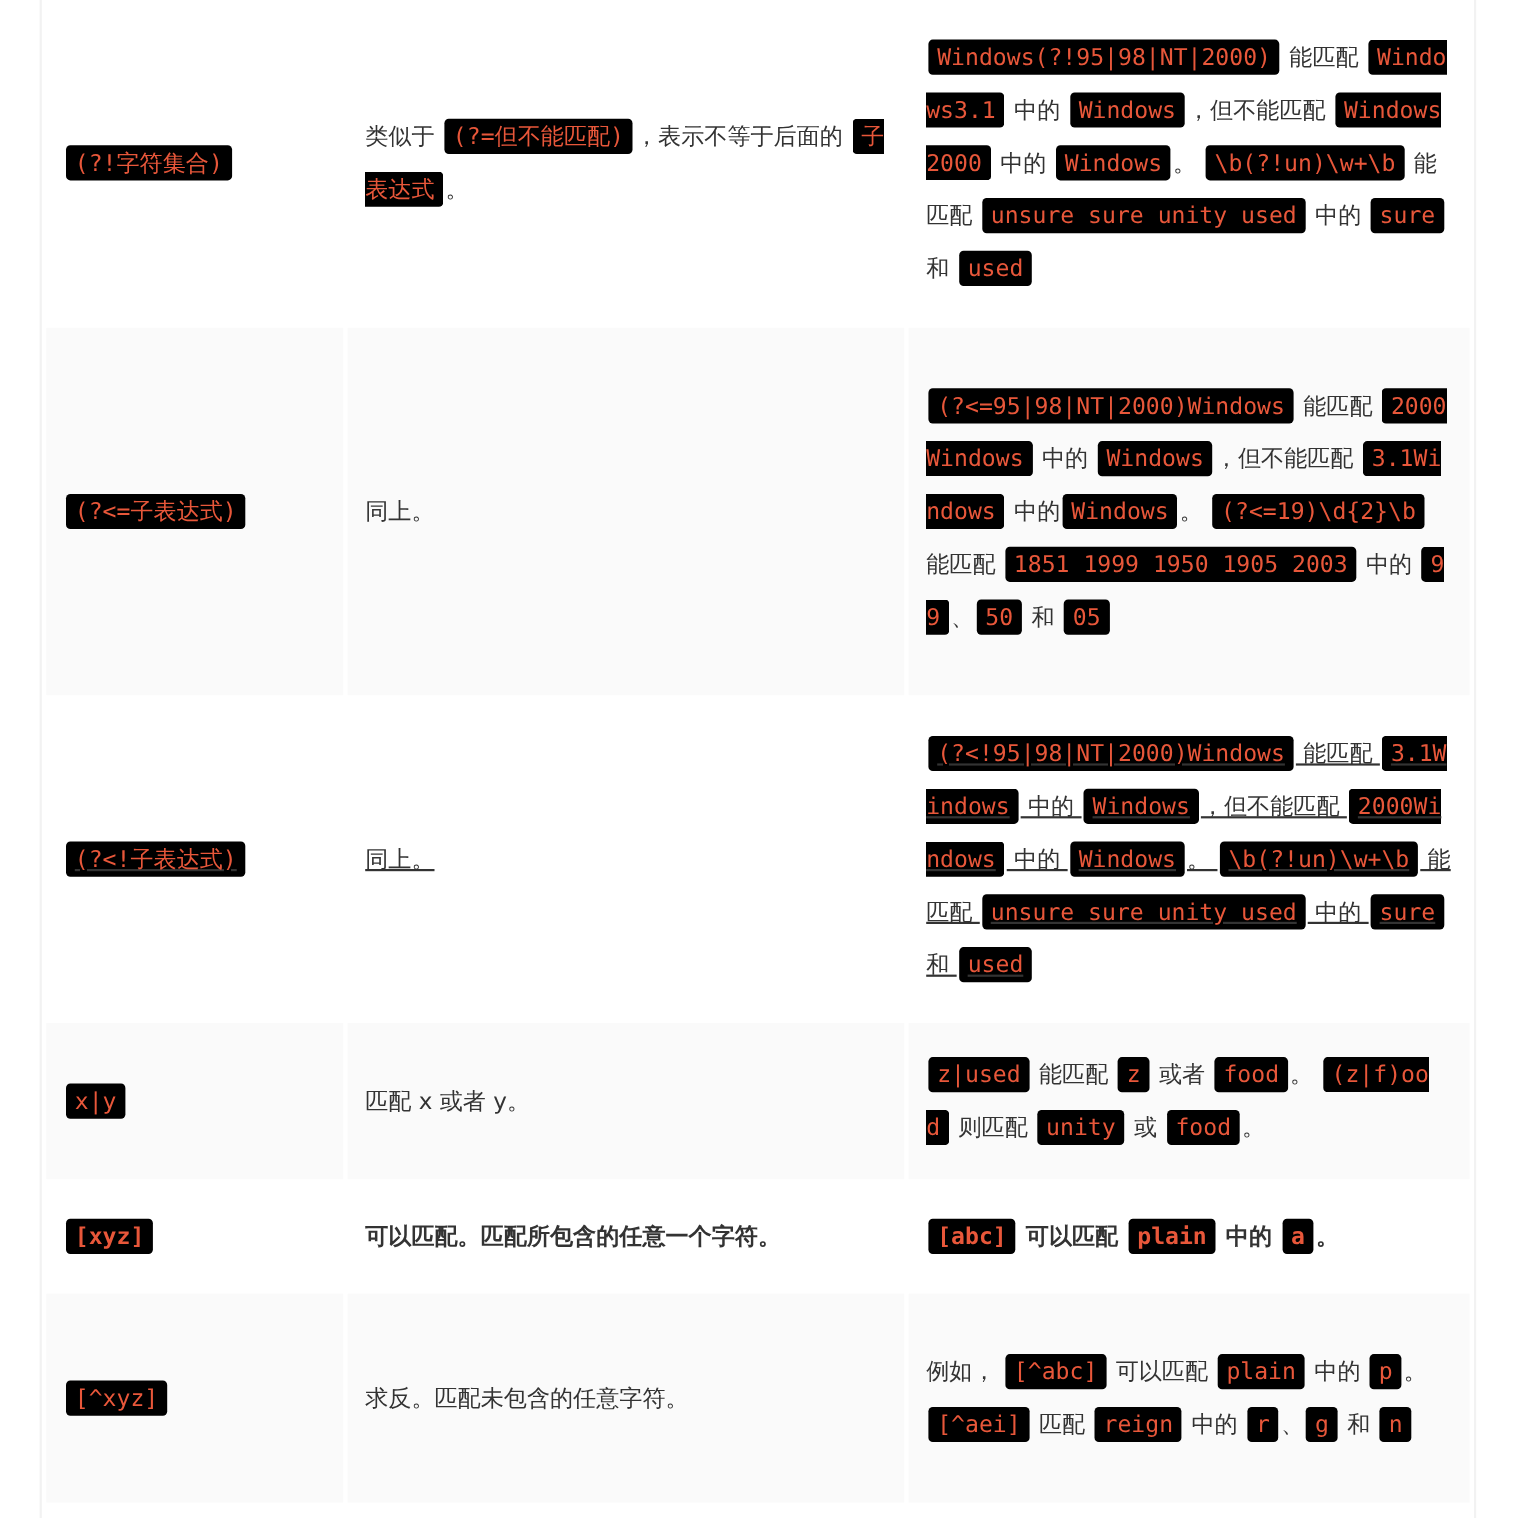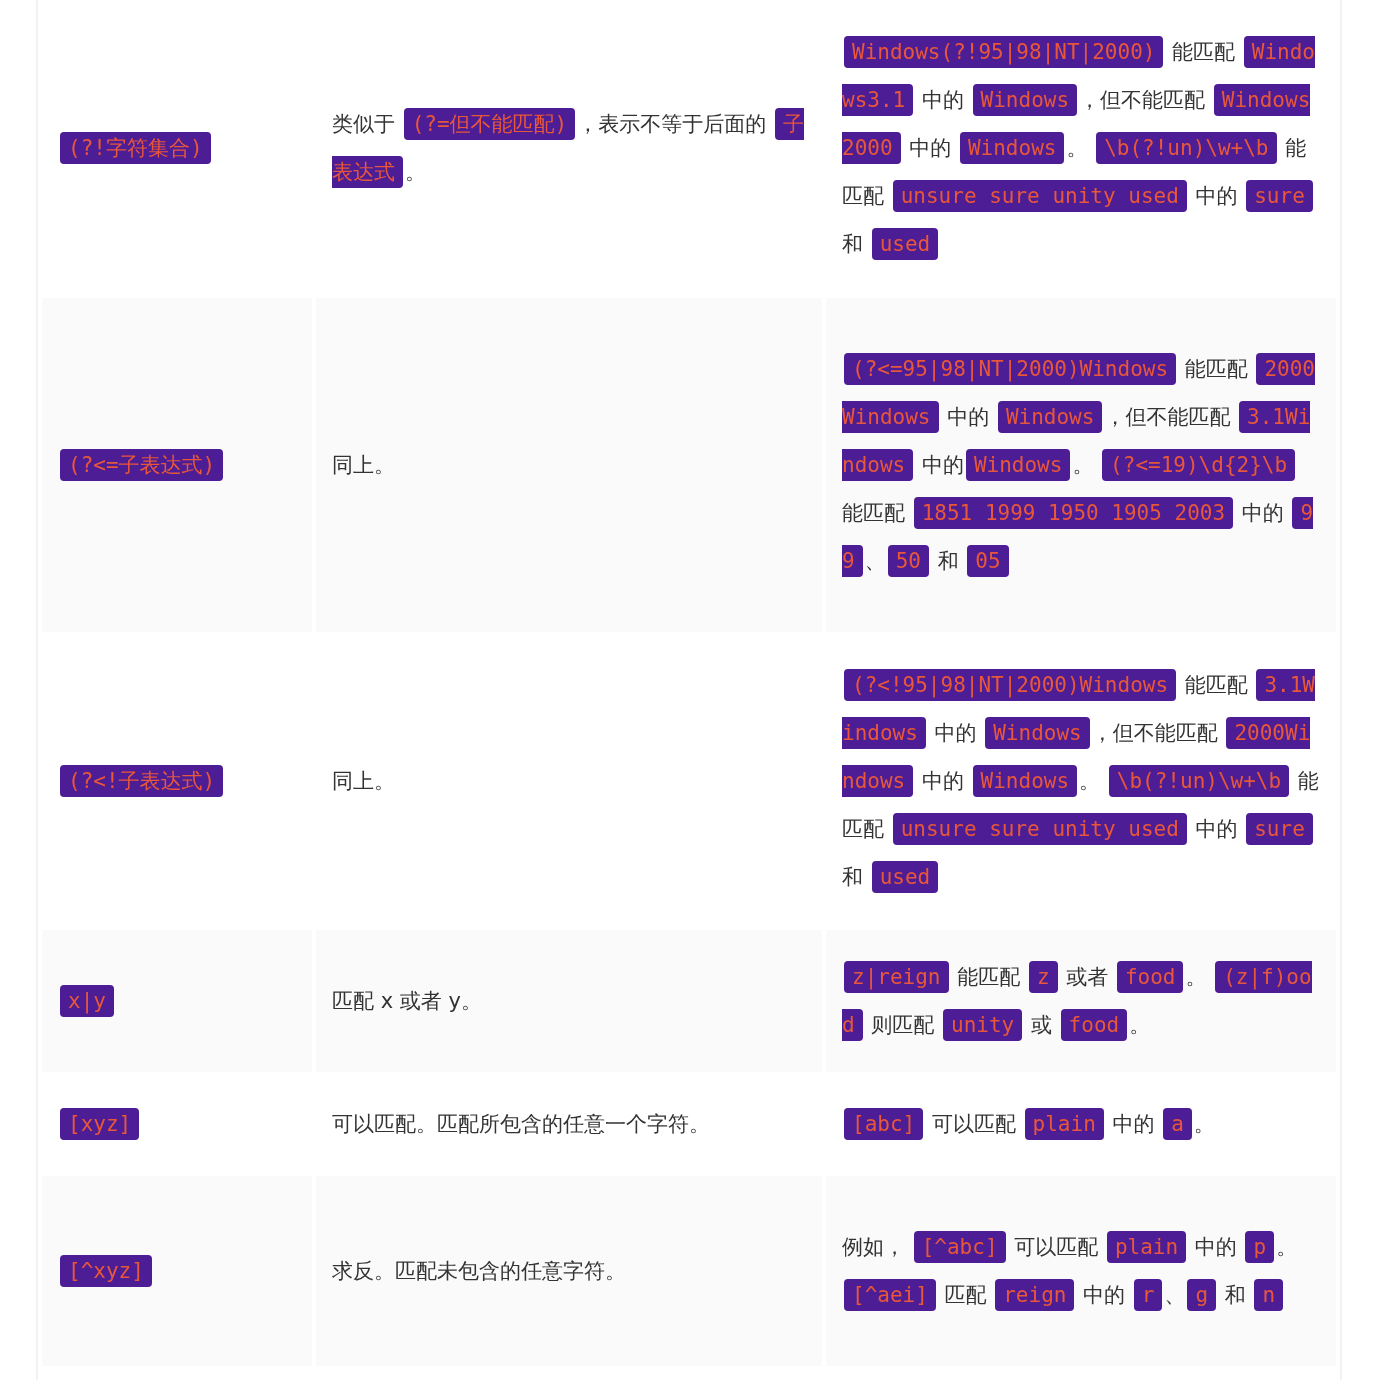--- a/index.html
+++ b/index.html
@@ -36,30 +36,30 @@
     line-height: 48px;
     word-break: break-all;
   }
   td.c1, td.c2 { line-height: 48px; }
   tr.odd td { background: #ffffff; }
   tr.even td { background: #fafafa; }
   code {
     font-family: "DejaVu Sans Mono", "Liberation Mono", monospace;
     font-size: 21px;
     color: #e8573a;
-    background: #4c1d95;
+    background: #000000;
     border-radius: 4px;
     padding: 4px 8px;
     margin: 0 2px;
   }
   .row1 td { height: 252px; }
   .row2 td { height: 294px; }
-  .row3 td { height: 250px; }
+  .row3 td { height: 250px; text-decoration: underline; }
   .row4 td { height: 102px; }
-  .row5 td { height: 56px; }
+  .row5 td { height: 56px; font-weight: bold; }
   .row6 td { height: 150px; }
 </style>
 </head>
 <body>
 
 <div class="page">
   <table class="regex-table">
     <colgroup>
         <col class="c1">
         <col class="c2">
@@ -77,21 +77,21 @@
         <td class="c3"><code>(?&lt;=95|98|NT|2000)Windows</code><span> 能匹配 </span><code>2000Windows</code><span> 中的 </span><code>Windows</code><span>，但不能匹配 </span><code>3.1Windows</code><span> 中的</span><code>Windows</code><span>。 </span><code>(?&lt;=19)\d{2}\b</code><span> 能匹配 </span><code>1851 1999 1950 1905 2003</code><span> 中的 </span><code>99</code><span>、</span><code>50</code><span> 和 </span><code>05</code></td>
       </tr>
       <tr class="odd row3">
         <td class="c1"><code>(?&lt;!子表达式)</code></td>
         <td class="c2"><span>同上。</span></td>
         <td class="c3"><code>(?&lt;!95|98|NT|2000)Windows</code><span> 能匹配 </span><code>3.1Windows</code><span> 中的 </span><code>Windows</code><span>，但不能匹配 </span><code>2000Windows</code><span> 中的 </span><code>Windows</code><span>。 </span><code>\b(?!un)\w+\b</code><span> 能匹配 </span><code>unsure sure unity used</code><span> 中的 </span><code>sure</code><span> 和 </span><code>used</code></td>
       </tr>
       <tr class="even row4">
         <td class="c1"><code>x|y</code></td>
         <td class="c2"><span>匹配 x 或者 y。</span></td>
-        <td class="c3"><code>z|reign</code><span> 能匹配 </span><code>z</code><span> 或者 </span><code>food</code><span>。 </span><code>(z|f)ood</code><span> 则匹配 </span><code>unity</code><span> 或 </span><code>food</code><span>。</span></td>
+        <td class="c3"><code>z|used</code><span> 能匹配 </span><code>z</code><span> 或者 </span><code>food</code><span>。 </span><code>(z|f)ood</code><span> 则匹配 </span><code>unity</code><span> 或 </span><code>food</code><span>。</span></td>
       </tr>
       <tr class="odd row5">
         <td class="c1"><code>[xyz]</code></td>
         <td class="c2"><span>可以匹配。匹配所包含的任意一个字符。</span></td>
         <td class="c3"><code>[abc]</code><span> 可以匹配 </span><code>plain</code><span> 中的 </span><code>a</code><span>。</span></td>
       </tr>
       <tr class="even row6">
         <td class="c1"><code>[^xyz]</code></td>
         <td class="c2"><span>求反。匹配未包含的任意字符。</span></td>
         <td class="c3"><span>例如， </span><code>[^abc]</code><span> 可以匹配 </span><code>plain</code><span> 中的 </span><code>p</code><span>。</span><code>[^aei]</code><span> 匹配 </span><code>reign</code><span> 中的 </span><code>r</code><span>、</span><code>g</code><span> 和 </span><code>n</code></td>

